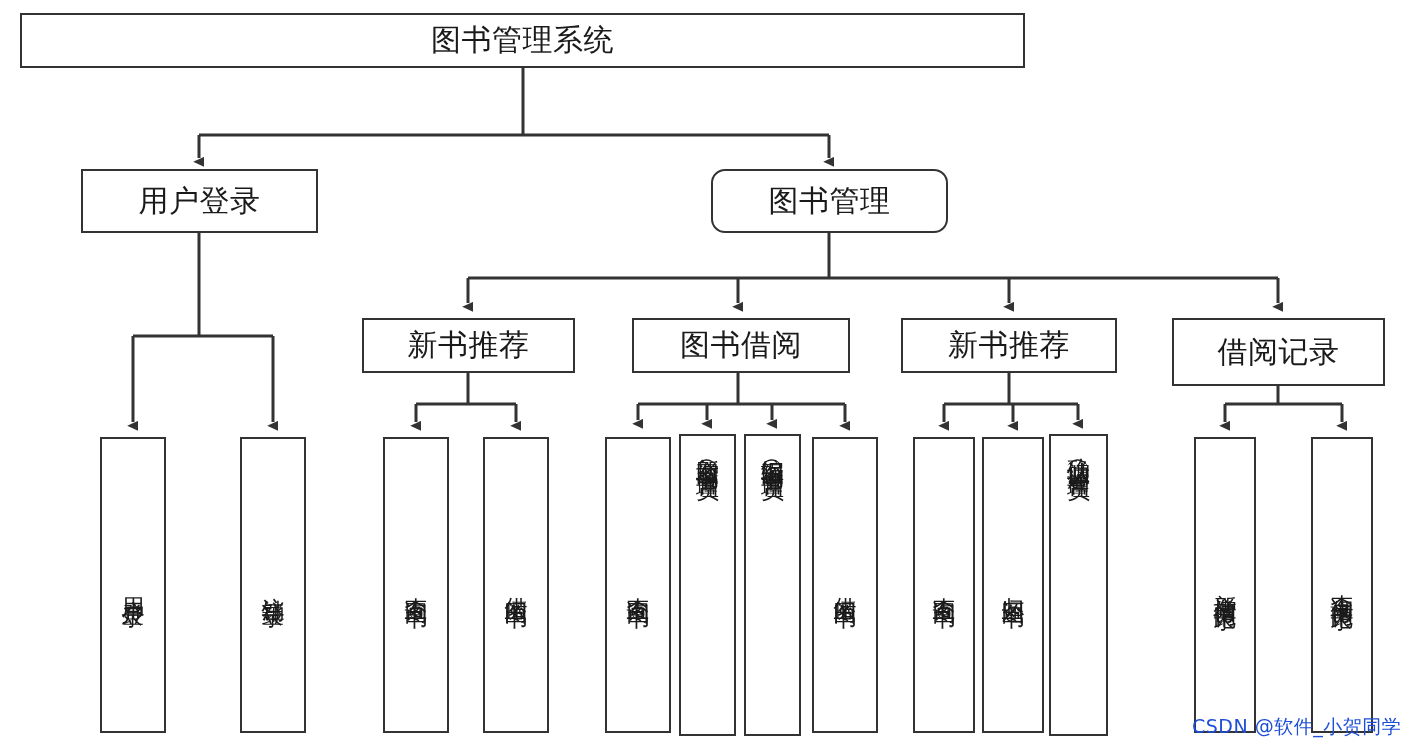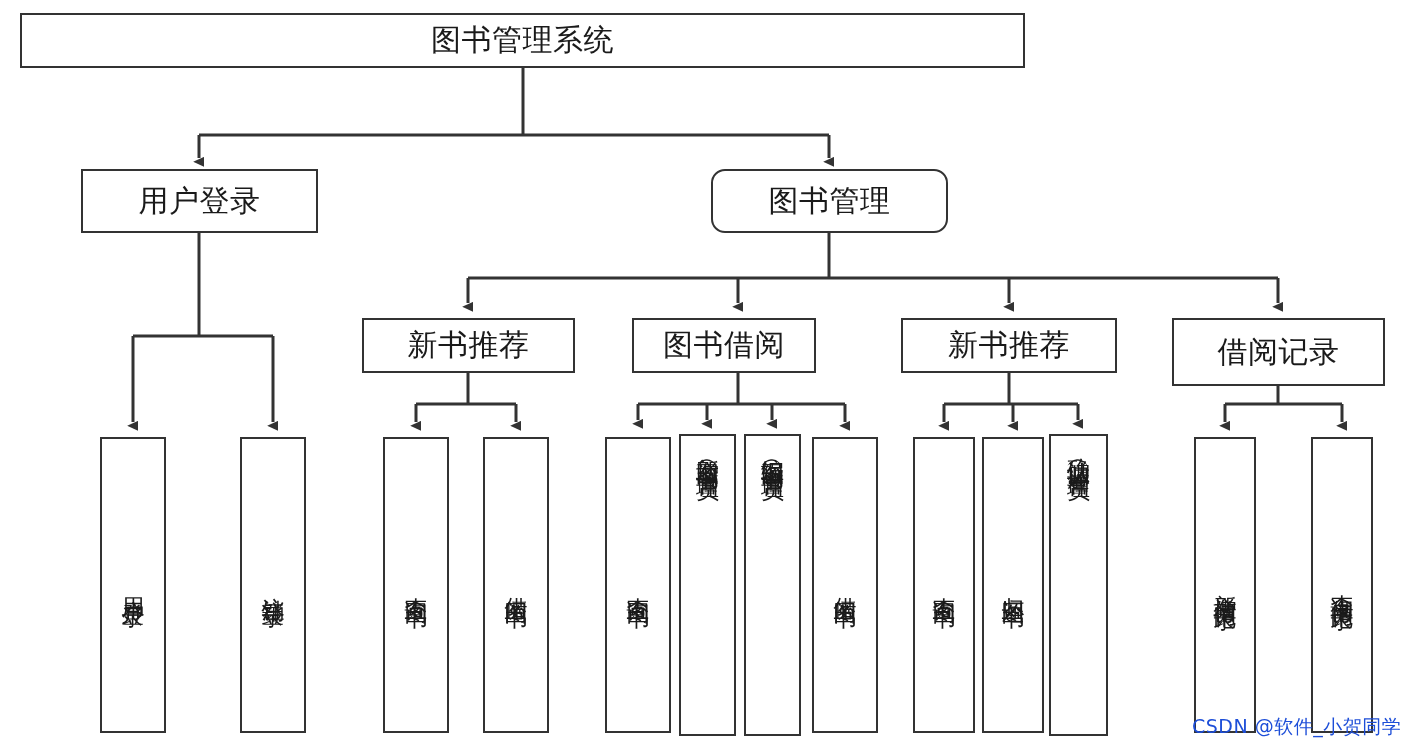--- a/index.html
+++ b/index.html
@@ -115,21 +115,21 @@
       <path d="M1342,404 L1342,422" marker-end="url(#arr)"></path>
     </g>
   </svg>
 
   <div class="node h" style="left:20px;top:13px;width:1005px;height:55px;">图书管理系统</div>
 
   <div class="node h" style="left:81px;top:169px;width:237px;height:64px;">用户登录</div>
   <div class="node h" style="left:711px;top:169px;width:237px;height:64px;border-radius:14px;">图书管理</div>
 
   <div class="node h" style="left:362px;top:318px;width:213px;height:55px;">新书推荐</div>
-  <div class="node h" style="left:632px;top:318px;width:184px;height:55px;">图书借阅</div>
+  <div class="node h" style="left:632px;top:318px;width:218px;height:55px;">图书借阅</div>
   <div class="node h" style="left:901px;top:318px;width:216px;height:55px;">新书推荐</div>
   <div class="node h" style="left:1172px;top:318px;width:213px;height:68px;">借阅记录</div>
 
   <div class="node v" style="left:100px;top:437px;width:66px;height:296px;">用户登录</div>
   <div class="node v" style="left:240px;top:437px;width:66px;height:296px;">注销登录</div>
   <div class="node v" style="left:383px;top:437px;width:66px;height:296px;">查询图书</div>
   <div class="node v" style="left:483px;top:437px;width:66px;height:296px;">借阅图书</div>
   <div class="node v" style="left:605px;top:437px;width:66px;height:296px;">查询图书</div>
   <div class="node v topalign" style="left:679px;top:434px;width:57px;height:302px;">新增图书（管理员）</div>
   <div class="node v topalign" style="left:744px;top:434px;width:57px;height:302px;">编辑图书（管理员）</div>

